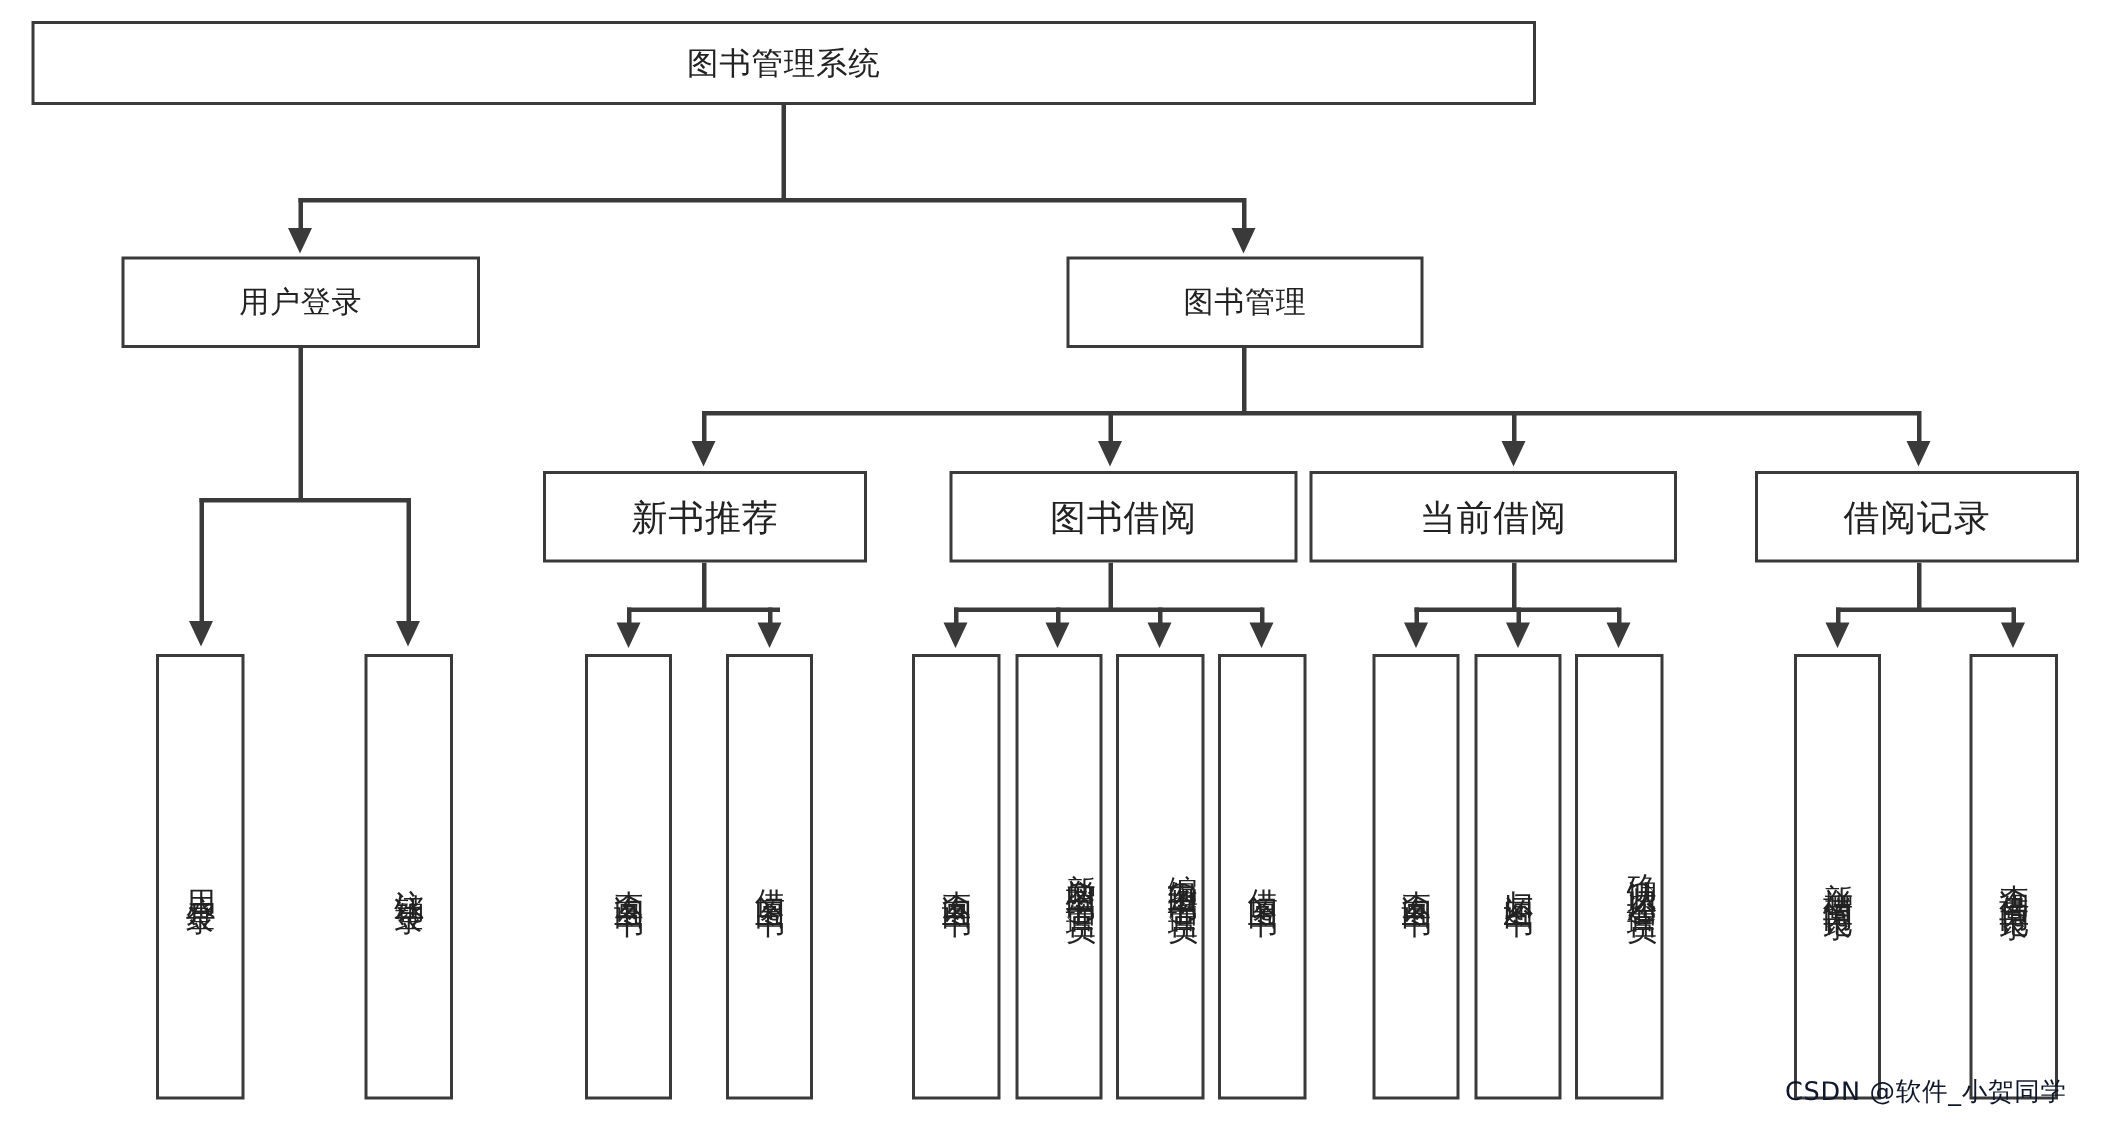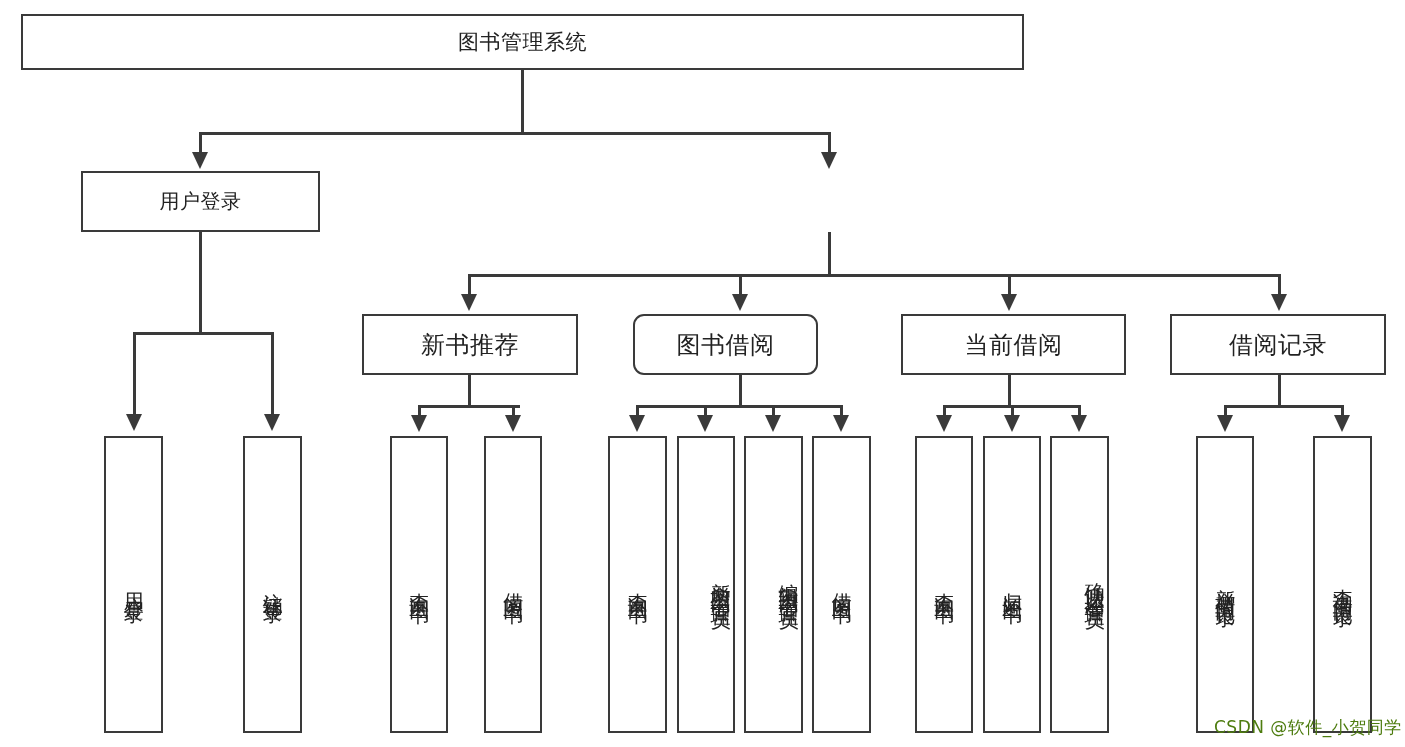--- a/index.html
+++ b/index.html
@@ -49,24 +49,23 @@
     position:absolute;
     width:0;height:0;
     border-left:8px solid transparent;
     border-right:8px solid transparent;
     border-top:17px solid #3a3a3a;
   }
   
   #watermark{
     position:absolute;
     font-size:17px;
-    color:#4d7c0f;
+    color:#0f172a;
     white-space:nowrap;
     letter-spacing:0.5px;
-    margin-left:24px;
   }
 </style>
 </head>
 <body>
 
 <div id="canvas">
 
   <div class="ln v" style="left:521px;top:70px;height:64px;"></div>
 
   <div class="ln h" style="left:199px;top:132px;width:630px;"></div>
@@ -123,24 +122,25 @@
   <div class="ln v" style="left:1278px;top:375px;height:32px;"></div>
   <div class="ln h" style="left:1224px;top:405px;width:119px;"></div>
   <div class="ln v" style="left:1224px;top:405px;height:12px;"></div>
   <div class="ln v" style="left:1341px;top:405px;height:12px;"></div>
   <div class="arrow" style="left:1217px;top:415px;"></div>
   <div class="arrow" style="left:1334px;top:415px;"></div>
 
   <div class="node root" style="left:21px;top:14px;width:1003px;height:56px;">图书管理系统</div>
 
   <div class="node lvl2" style="left:81px;top:171px;width:239px;height:61px;">用户登录</div>
+  <div class="node lvl2" style="left:711px;top:171px;width:238px;height:61px;">图书管理</div>
 
   <div class="node lvl3" style="left:362px;top:314px;width:216px;height:61px;">新书推荐</div>
-  <div class="node lvl3" style="left:633px;top:314px;width:185px;height:61px;border-radius:11px;">图书借阅</div>
-  <div class="node lvl3" style="left:901px;top:314px;width:225px;height:61px;">当前借阅</div>
+  <div class="node lvl3" style="left:633px;top:314px;width:232px;height:61px;">图书借阅</div>
+  <div class="node lvl3" style="left:873px;top:314px;width:245px;height:61px;">当前借阅</div>
   <div class="node lvl3" style="left:1170px;top:314px;width:216px;height:61px;">借阅记录</div>
 
   <div class="node leaf" style="left:104px;top:436px;width:59px;height:297px;">用户登录</div>
   <div class="node leaf" style="left:243px;top:436px;width:59px;height:297px;">注销登录</div>
 
   <div class="node leaf" style="left:390px;top:436px;width:58px;height:297px;">查询图书</div>
   <div class="node leaf" style="left:484px;top:436px;width:58px;height:297px;">借阅图书</div>
 
   <div class="node leaf" style="left:608px;top:436px;width:59px;height:297px;">查询图书</div>
   <div class="node leaf top-align" style="left:677px;top:436px;width:58px;height:297px;">新增图书（管理员）</div>

